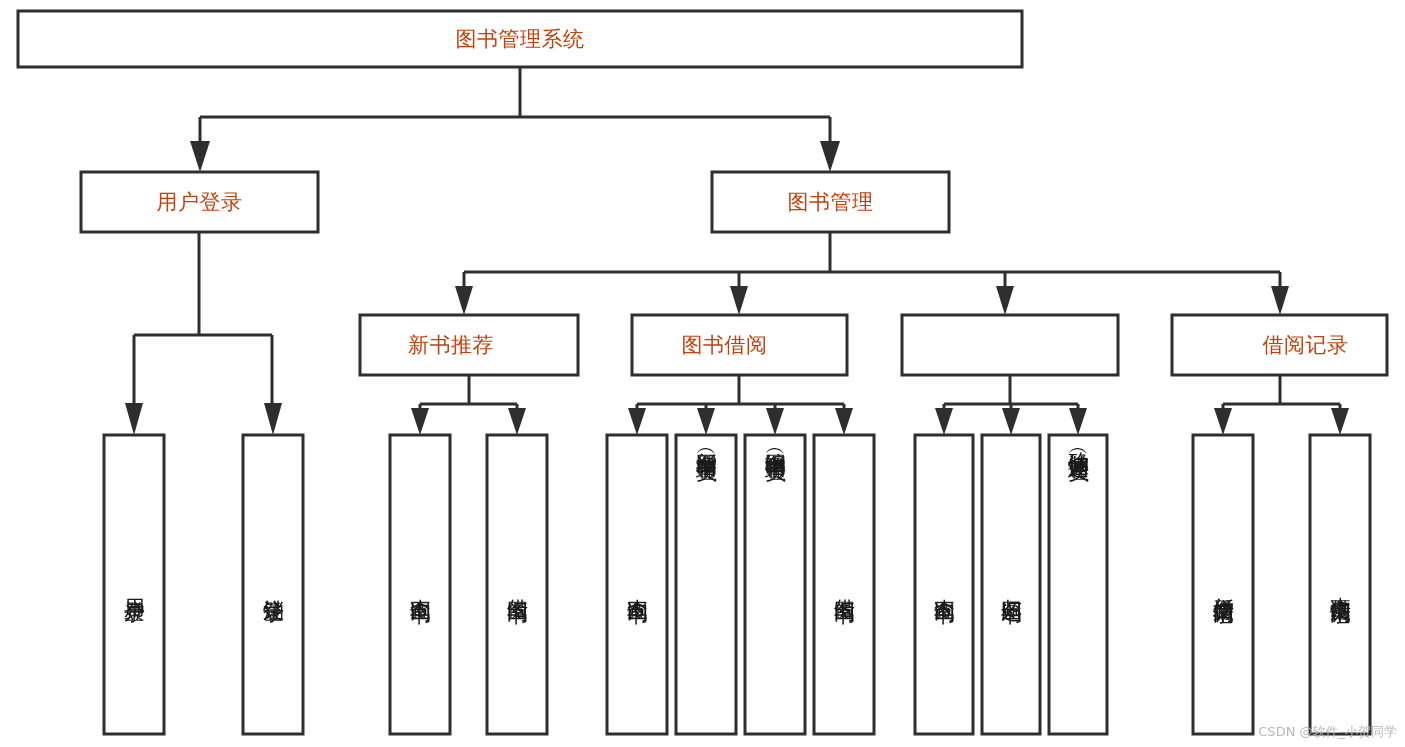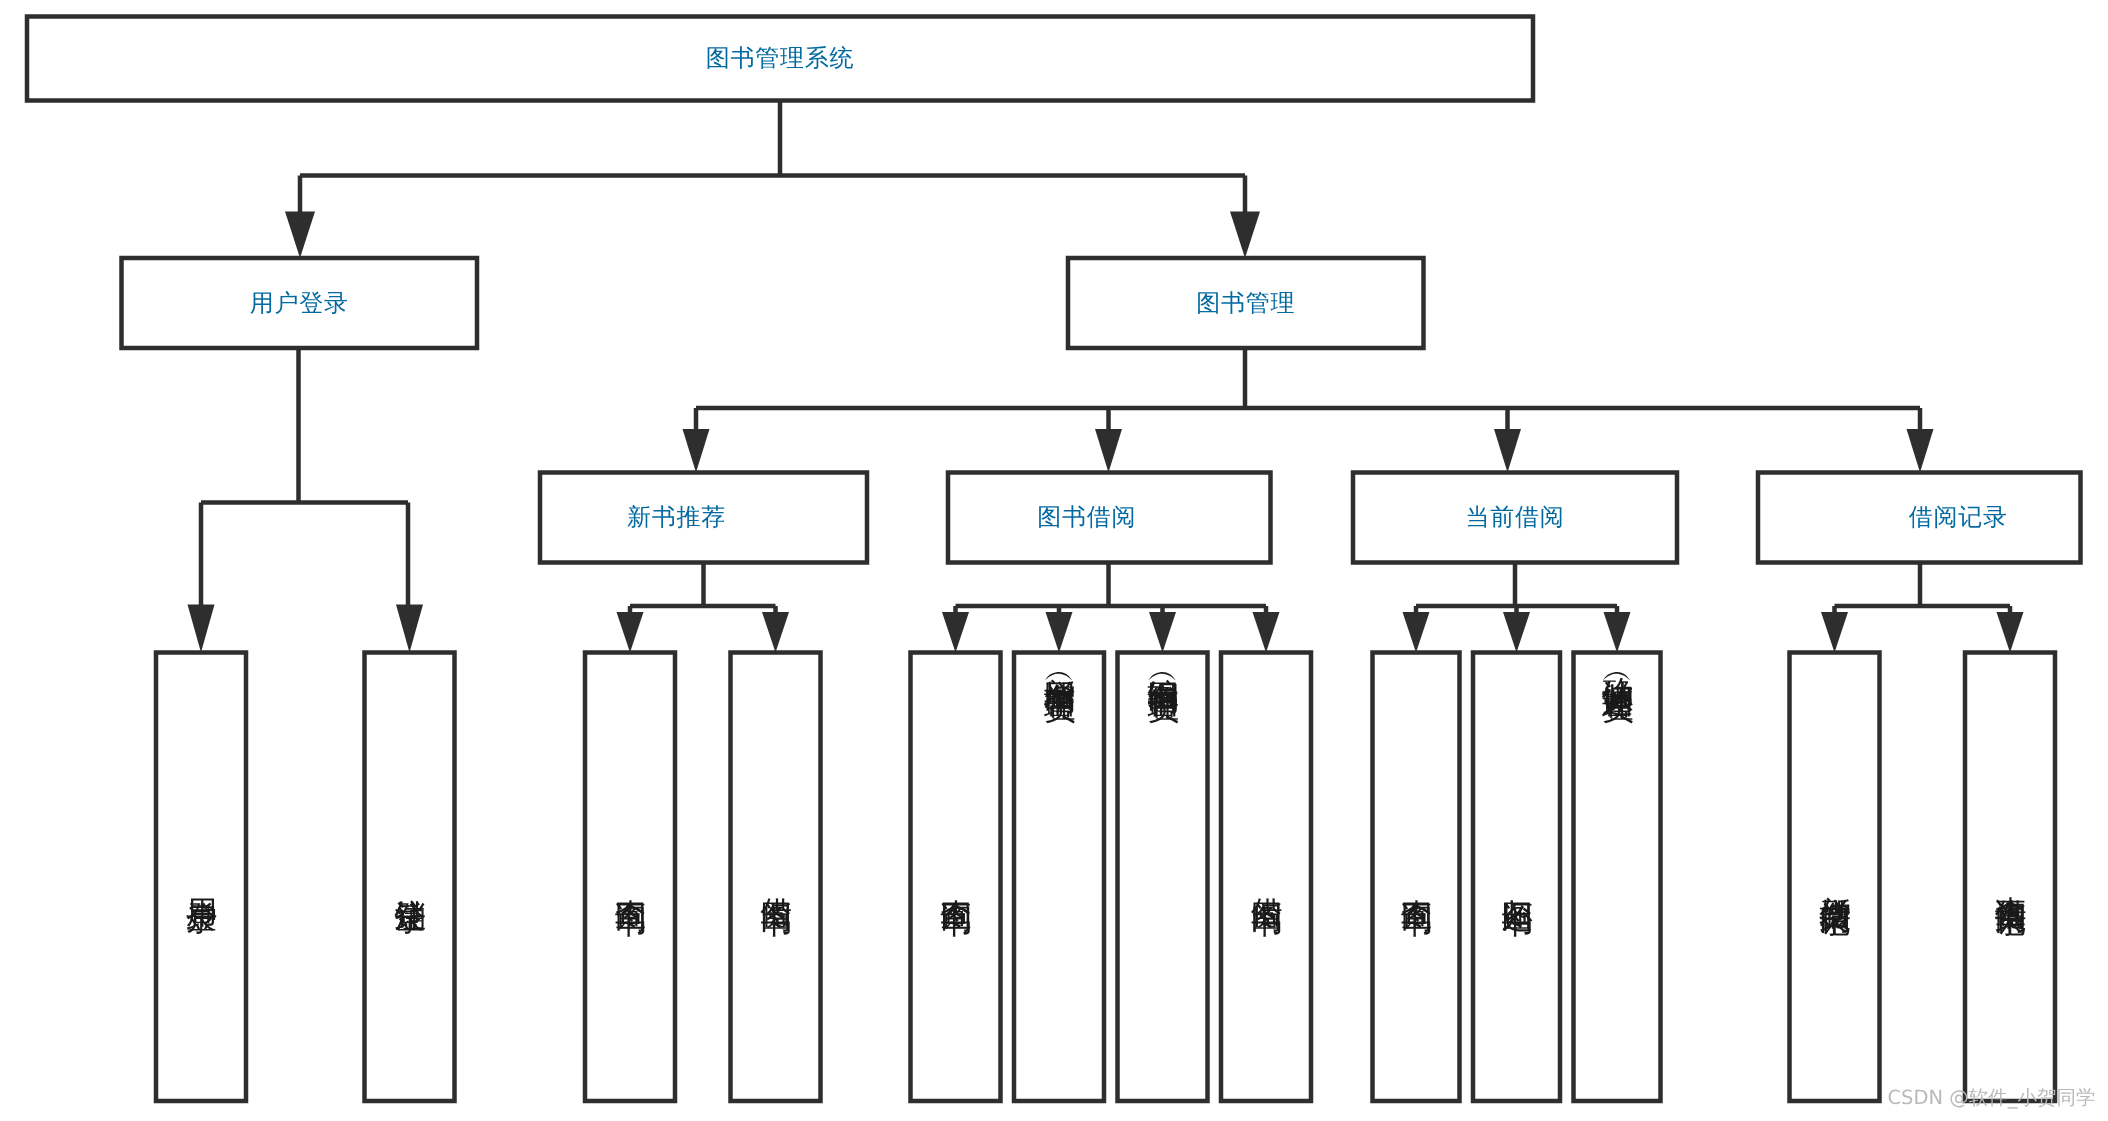--- a/index.html
+++ b/index.html
@@ -61,22 +61,22 @@
   }
   .hlabel-wrap {
     position: absolute;
     display: flex;
     align-items: center;
     justify-content: center;
     pointer-events: none;
   }
   .hlabel-text {
     font-family: "DejaVu Sans", "Liberation Sans", sans-serif;
-    font-size: 16px;
-    color: #0369a1;
+    font-size: 21px;
+    color: #c2410c;
     white-space: nowrap;
     letter-spacing: 0.5px;
   }
   #watermark {
     position: absolute;
     right: 8px;
     bottom: 6px;
     font-family: "DejaVu Sans", "Liberation Sans", sans-serif;
     font-size: 13px;
     color: #b9b9b9;
@@ -195,23 +195,20 @@
   </div>
   <div class="hlabel-wrap" style="left:712px; top:172px; width:237px; height:60px;border-radius:19px;">
     <span class="hlabel-text">图书管理</span>
   </div>
   <div class="hlabel-wrap" style="left:360px; top:315px; width:182px; height:60px;">
     <span class="hlabel-text">新书推荐</span>
   </div>
   <div class="hlabel-wrap" style="left:617px; top:315px; width:215px; height:60px;">
     <span class="hlabel-text">图书借阅</span>
   </div>
-  <div class="hlabel-wrap" style="left:902px; top:315px; width:216px; height:60px;">
-    <span class="hlabel-text">当前借阅</span>
-  </div>
   <div class="hlabel-wrap" style="left:1172px;top:315px; width:215px; height:60px;margin-left:26px;">
     <span class="hlabel-text">借阅记录</span>
   </div>
 
   <div class="vlabel-wrap" style="left:104px; top:435px; width:60px; height:299px;">
     <span class="vlabel-text">用户登录</span>
   </div>
   <div class="vlabel-wrap" style="left:243px; top:435px; width:60px; height:299px;">
     <span class="vlabel-text">注销登录</span>
   </div>

